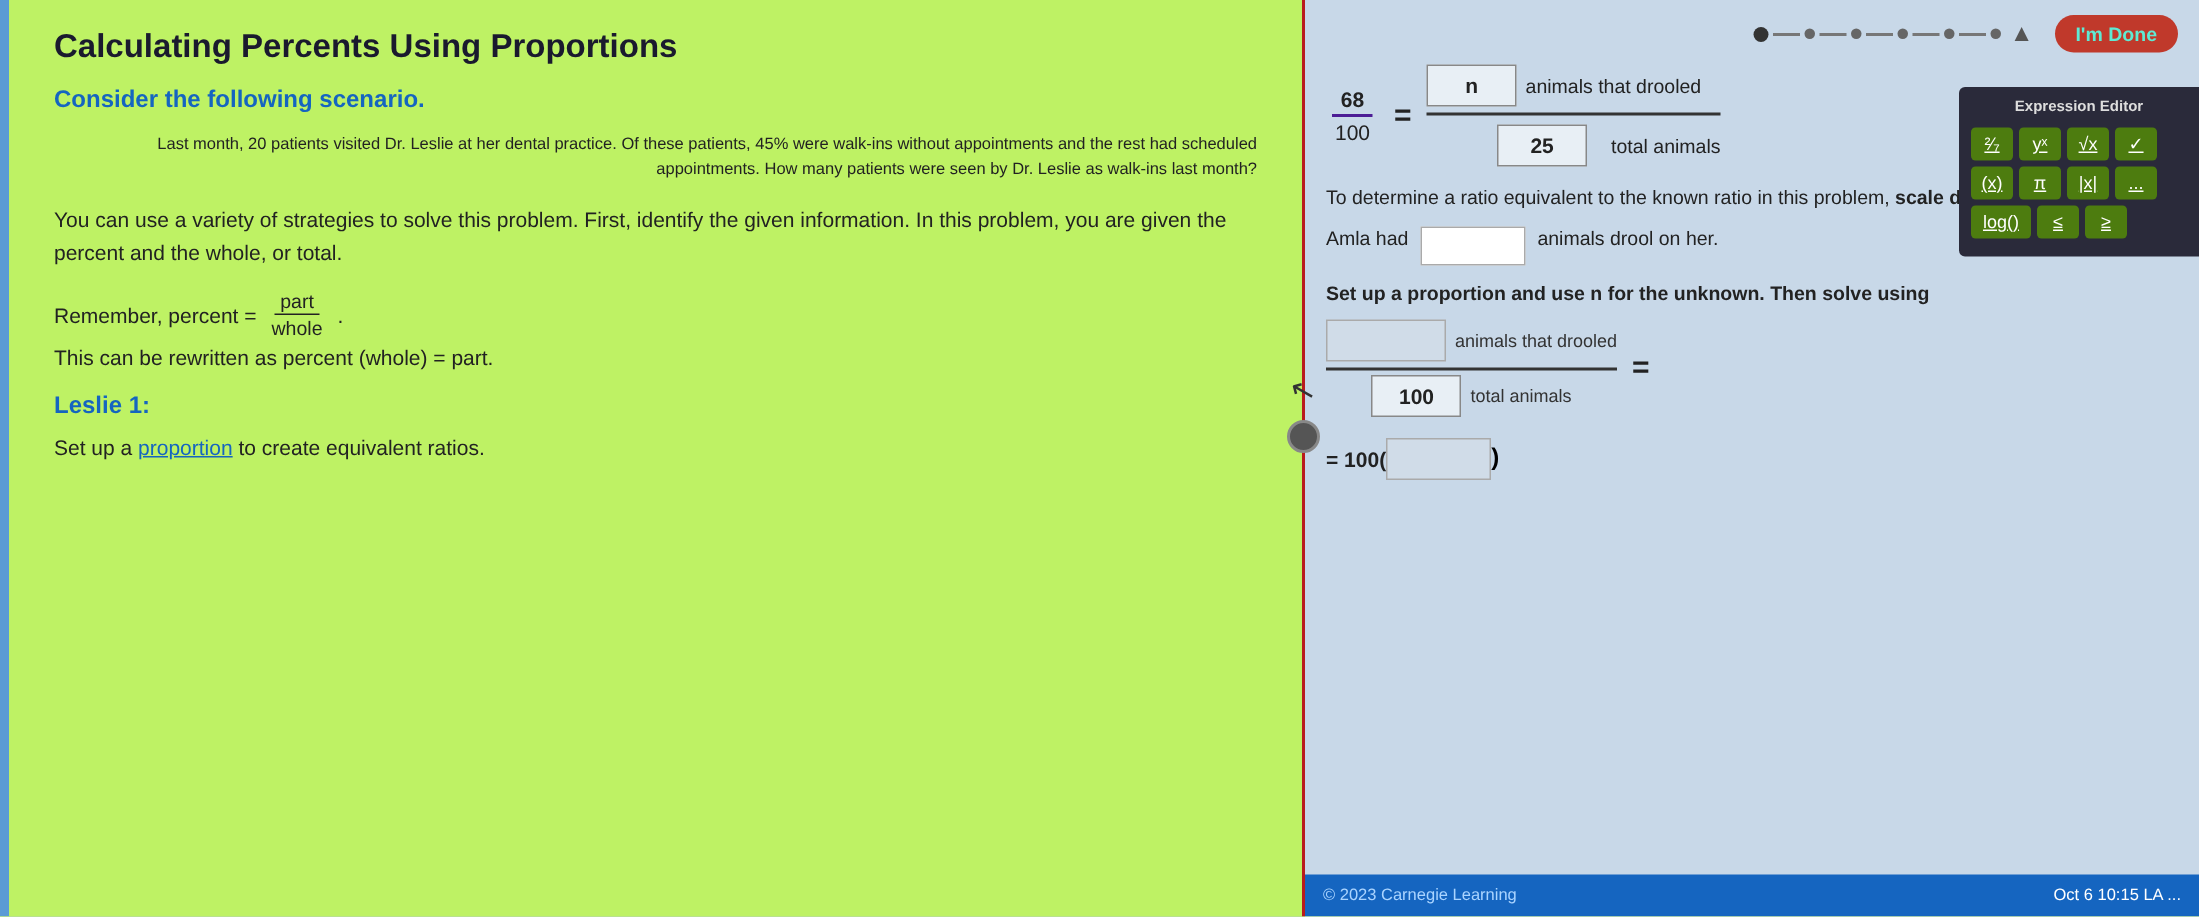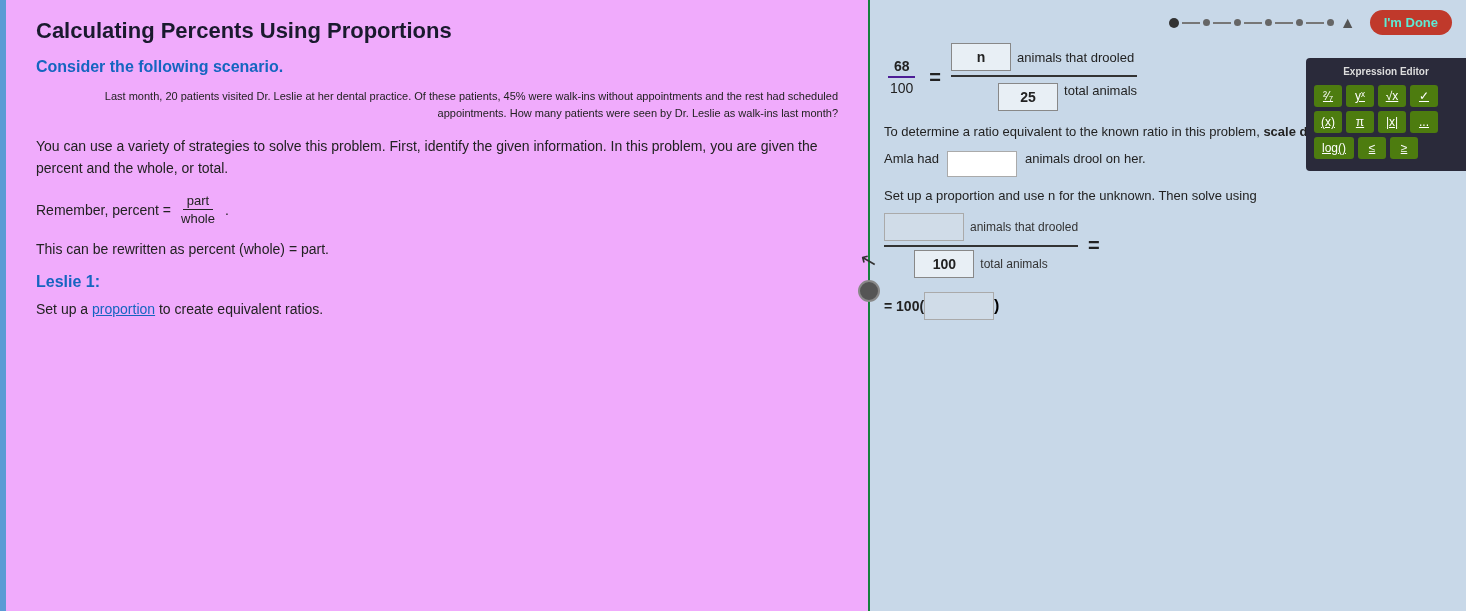--- a/index.html
+++ b/index.html
@@ -15,23 +15,23 @@
 
     .main-container {
       display: flex;
       flex: 1;
       height: 100%;
     }
 
     
     .left-panel {
       width: 870px;
-      background: #f0abfc;
+      background: #bef264;
       padding: 18px 30px 10px 30px;
-      border-right: 2px solid #15803d;
+      border-right: 2px solid #b91c1c;
       position: relative;
       overflow: hidden;
     }
 
     .left-panel::before {
       content: '';
       position: absolute;
       left: 0; top: 0; bottom: 0;
       width: 6px;
       background: #5b9bd5;
@@ -70,21 +70,21 @@
       margin-bottom: 14px;
       margin-left: 6px;
       max-width: 810px;
     }
 
     .formula-container {
       display: flex;
       align-items: center;
       font-size: 14px;
       color: #222;
-      margin-bottom: 15px;
+      margin-bottom: 4px;
       margin-left: 6px;
     }
 
     .fraction {
       display: inline-flex;
       flex-direction: column;
       align-items: center;
       margin: 0 6px;
       font-size: 14px;
     }
@@ -252,21 +252,21 @@
     .amla-input {
       border: 1px solid #aaa;
       background: #fff;
       width: 70px;
       height: 26px;
     }
 
     .set-up-text {
       font-size: 13px;
       color: #222;
-      font-weight: normal;
+      font-weight: bold;
       margin-bottom: 8px;
       line-height: 1.4;
     }
 
     
     .fraction-row2 {
       display: flex;
       align-items: center;
       gap: 10px;
       margin-bottom: 10px;
@@ -458,21 +458,21 @@
         <div class="bottom">100</div>
       </div>
       <div class="equals-sign">=</div>
       <div style="display:flex; flex-direction:column; gap:4px;">
         <div style="display:flex; align-items:center; gap:6px; border-bottom:2px solid #333; padding-bottom:4px;">
           <div class="box-input">
             <span>n</span>
           </div>
           <span class="label-text">animals that drooled</span>
         </div>
-        <div style="display:flex; align-items:flex-start; gap:6px; padding-top:2px;padding-left:47px;">
+        <div style="display:flex; align-items:center; gap:16px; padding-top:2px;padding-left:47px;">
           <div class="box-input">
             <span>25</span>
           </div>
           <span class="label-text">total animals</span>
         </div>
       </div>
     </div>
 
     <div class="scale-note">
       To determine a ratio equivalent to the known ratio in this problem, <strong>scale down by 4</strong>
@@ -524,15 +524,19 @@
         <button class="expr-btn">|x|</button>
         <button class="expr-btn">...</button>
       </div>
       <div class="expr-row">
         <button class="expr-btn wide">log()</button>
         <button class="expr-btn">≤</button>
         <button class="expr-btn">≥</button>
       </div>
     </div>
 
+    <div class="right-footer">
+      <span class="footer-copyright">© 2023 Carnegie Learning</span>
+      <span class="footer-datetime">Oct 6   10:15 LA ...</span>
+    </div>
 
   </div>
 </div>
 
 </body></html>

